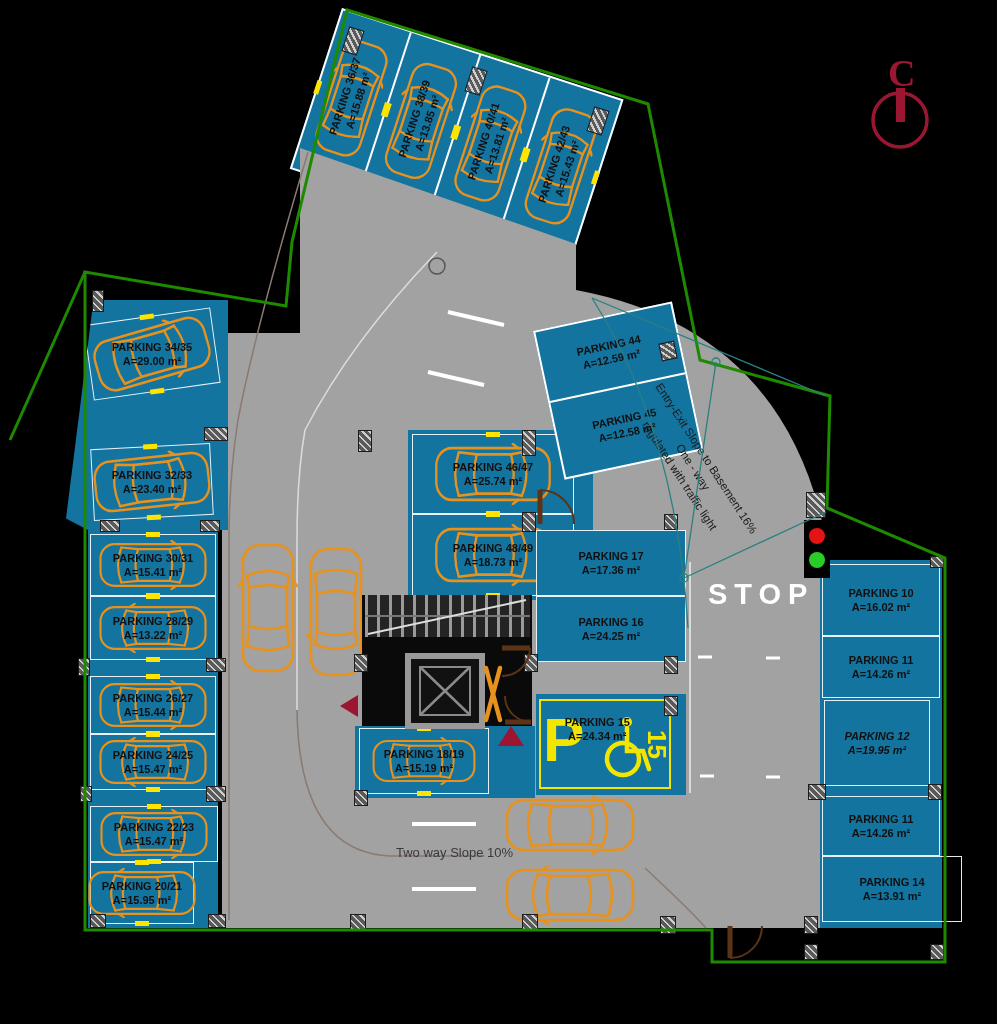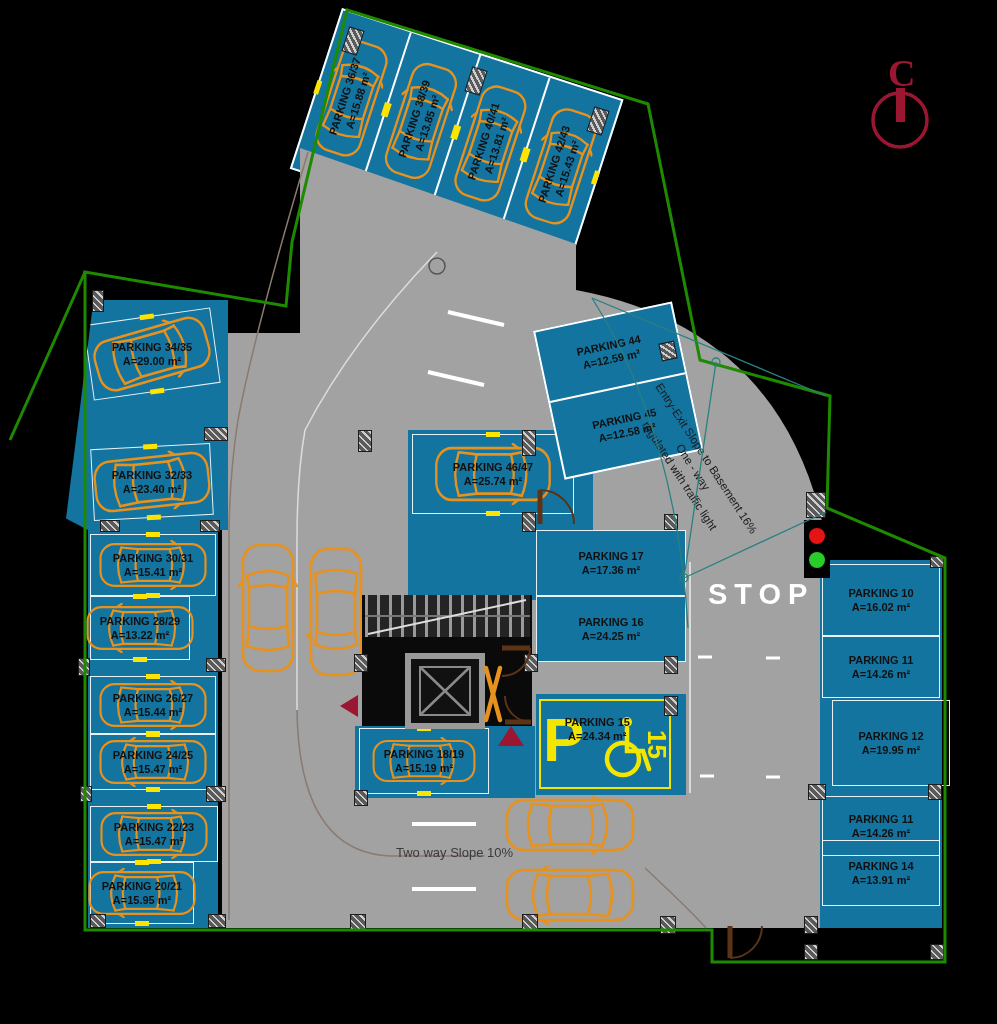--- a/index.html
+++ b/index.html
@@ -110,21 +110,21 @@
     </div>
   </div>
 
   <div class="zone" style="left:88px;top:530px;width:130px;height:398px;z-index:2;">
     <div class="space tv" style="left:2px;top:4px;width:126px;height:62px;">
       <svg class="car" width="50" height="122" style="transform:translate(-50%,-50%) rotate(90deg)">
           <use href="#car"></use>
         </svg>
       <div class="lbl"><span>PARKING 30/31</span><br><span>A=15.41 m²</span></div>
     </div>
-    <div class="space tv" style="left:2px;top:66px;width:100px;height:64px;">
+    <div class="space tv" style="left:2px;top:66px;width:126px;height:64px;">
       <svg class="car" width="50" height="122" style="transform:translate(-50%,-50%) rotate(-90deg)">
           <use href="#car"></use>
         </svg>
       <div class="lbl"><span>PARKING 28/29</span><br><span>A=13.22 m²</span></div>
     </div>
     <div class="space tv" style="left:2px;top:146px;width:126px;height:58px;">
       <svg class="car" width="50" height="122" style="transform:translate(-50%,-50%) rotate(90deg)">
           <use href="#car"></use>
         </svg>
       <div class="lbl"><span>PARKING 26/27</span><br><span>A=15.44 m²</span></div>
@@ -148,20 +148,26 @@
       <div class="lbl"><span>PARKING 20/21</span><br><span>A=15.95 m²</span></div>
     </div>
   </div>
 
   <div class="zone" style="left:362px;top:430px;width:185px;height:170px;z-index:2;margin-left:46px;">
     <div class="space tv" style="left:4px;top:4px;width:162px;height:80px;">
       <svg class="car" width="54" height="130" style="transform:translate(-50%,-50%) rotate(90deg) scale(1.15,1)">
           <use href="#car"></use>
         </svg>
       <div class="lbl"><span>PARKING 46/47</span><br><span>A=25.74 m²</span></div>
+    </div>
+    <div class="space tv" style="left:4px;top:84px;width:162px;height:82px;">
+      <svg class="car" width="54" height="130" style="transform:translate(-50%,-50%) rotate(90deg) scale(1.15,1)">
+          <use href="#car"></use>
+        </svg>
+      <div class="lbl"><span>PARKING 48/49</span><br><span>A=18.73 m²</span></div>
     </div>
   </div>
 
   <div style="position:absolute;left:362px;top:595px;width:170px;height:131px;background:#0a0a0a;z-index:3;"></div>
   <div style="position:absolute;left:365px;top:595px;width:165px;height:42px;z-index:4;
        background:repeating-linear-gradient(90deg,#9a9a9a 0 3px,#242424 3px 12px);">
     <div style="position:absolute;left:0;top:20px;width:100%;height:2px;background:#777"></div>
   </div>
   <svg class="layer" width="997" height="1024" style="z-index:4">
     <line x1="368" y1="634" x2="526" y2="600" stroke="#DDDDDD" stroke-width="2"></line>
@@ -221,27 +227,27 @@
     </div>
   </div>
 
   <div class="zone" style="left:820px;top:560px;width:122px;height:368px;z-index:2;">
     <div class="space" style="left:2px;top:4px;width:118px;height:72px;">
       <div class="lbl"><span>PARKING 10</span><br><span>A=16.02 m²</span></div>
     </div>
     <div class="space" style="left:2px;top:76px;width:118px;height:62px;padding-left:30px;">
       <div class="lbl"><span>PARKING 11</span><br><span>A=14.26 m²</span></div>
     </div>
-    <div class="space" style="left:12px;top:140px;width:118px;height:86px;">
+    <div class="space" style="left:4px;top:140px;width:106px;height:86px;font-style:italic;">
       <div class="lbl"><span>PARKING 12</span><br><span>A=19.95 m²</span></div>
     </div>
     <div class="space" style="left:2px;top:236px;width:118px;height:60px;">
       <div class="lbl"><span>PARKING 11</span><br><span>A=14.26 m²</span></div>
     </div>
-    <div class="space" style="left:2px;top:280px;width:118px;height:66px;">
+    <div class="space" style="left:2px;top:296px;width:140px;height:66px;">
       <div class="lbl"><span>PARKING 14</span><br><span>A=13.91 m²</span></div>
     </div>
   </div>
 
   <svg class="car" width="60" height="152" style="left:268px;top:608px;transform:translate(-50%,-50%)">
       <use href="#car"></use>
     </svg>
   <svg class="car" width="60" height="152" style="left:336px;top:612px;transform:translate(-50%,-50%) rotate(180deg)">
       <use href="#car"></use>
     </svg>

